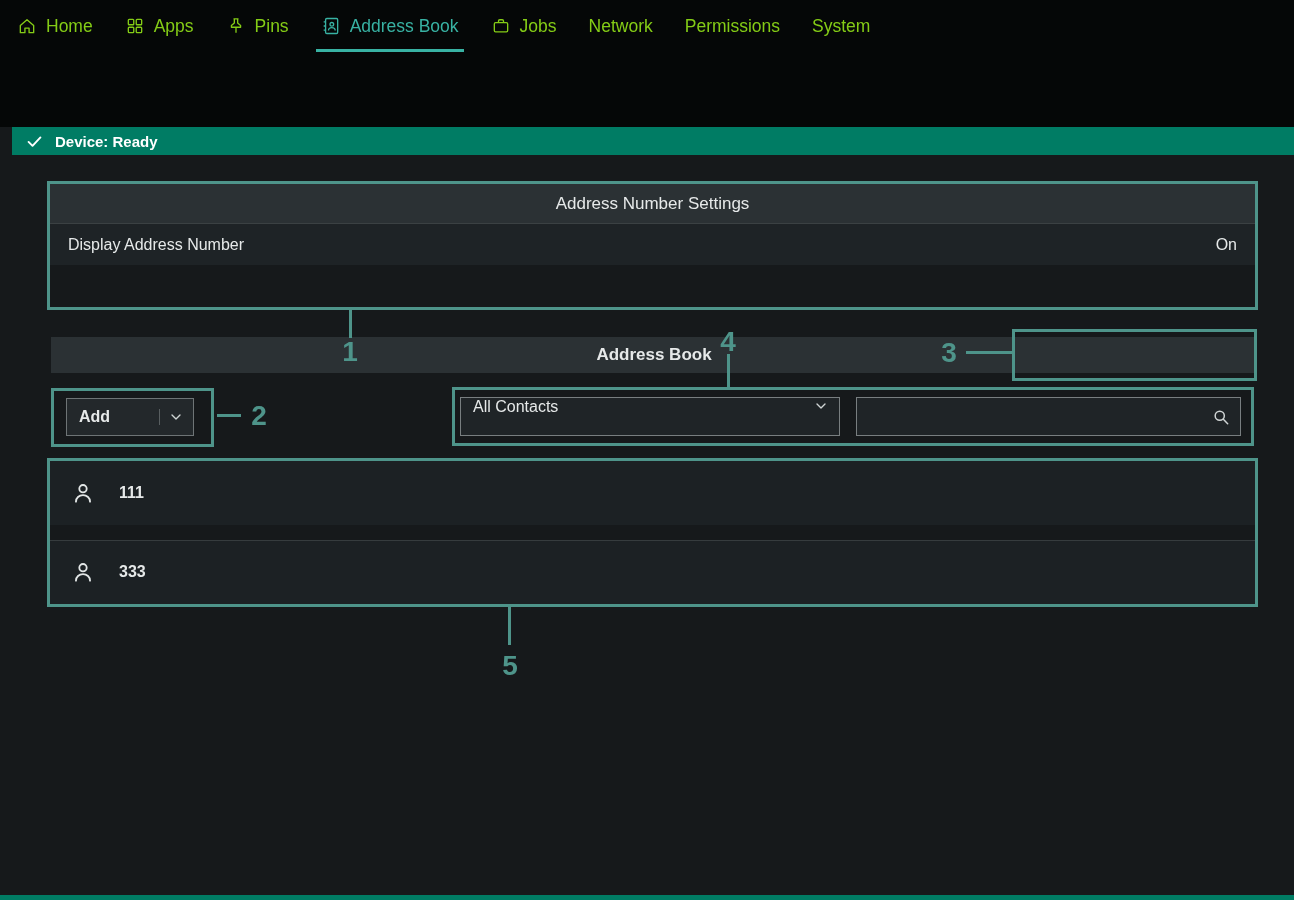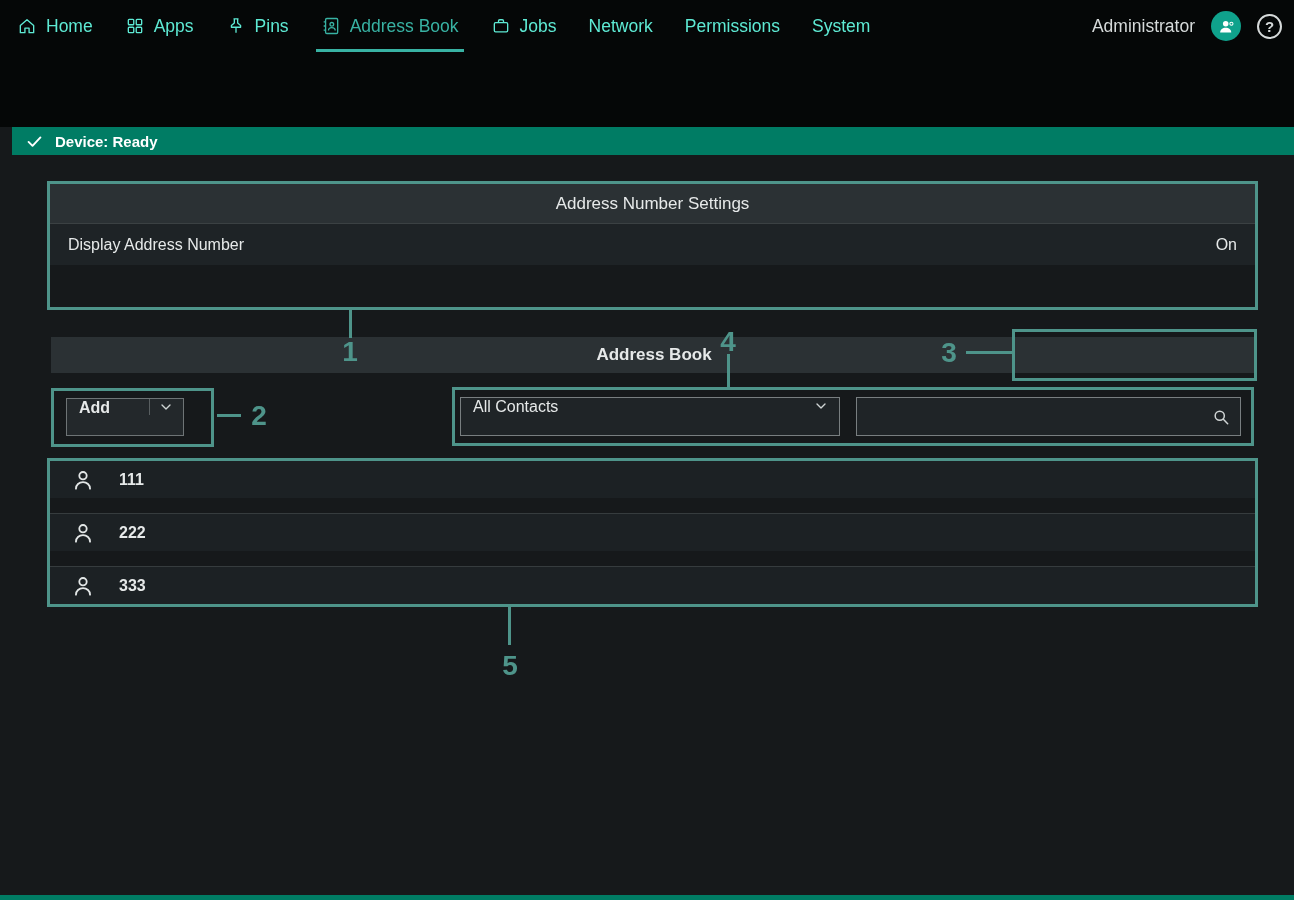--- a/index.html
+++ b/index.html
@@ -30,21 +30,21 @@
     filter:blur(8px);opacity:.8;
   }
   .logo{
     position:absolute;right:5px;top:15px;color:#fff;
     font-size:26px;font-weight:800;letter-spacing:.5px;
   }
   .nav{display:flex;align-items:center;height:52px;padding:0 12px;}
   .nav-items{display:flex;align-items:stretch;gap:22px;height:52px;}
   .nav-item{
     position:relative;display:flex;align-items:center;gap:9px;padding:0 5px;
-    font-size:17.5px;color:#5eead4;cursor:pointer;white-space:nowrap;
+    font-size:17.5px;color:#84cc16;cursor:pointer;white-space:nowrap;
   }
   .nav-item.active{color:var(--accent);}
   .nav-item.active::after{
     content:"";position:absolute;left:0;right:0;bottom:0;height:3px;background:var(--accent);
   }
   .nicon{display:inline-flex;width:20px;height:20px;}
   .nicon svg{width:20px;height:20px;}
   .nav-right{margin-left:auto;display:flex;align-items:center;gap:16px;}
   .admin-label{font-size:17.5px;color:#d6dada;}
   .uicon{
@@ -98,23 +98,23 @@
     background:var(--panel);border:1px solid var(--btnborder);
     display:flex;align-items:center;justify-content:space-between;
     padding:0 7px 0 10px;font-size:15px;cursor:pointer;
   }
   .chev{display:inline-flex;width:16px;height:16px;color:#cfd4d4;}
   .chev svg{width:16px;height:16px;}
 
   
   .box-add{left:51px;top:388px;width:163px;height:59px;}
   .btn-add{
-    position:absolute;left:66px;top:398px;width:118px;height:38px;z-index:2;
+    position:absolute;left:66px;top:398px;width:128px;height:38px;z-index:2;
     background:#23282b;border:1px solid var(--btnborder);
-    display:flex;padding:0 9px 0 12px;
+    display:flex;align-items:center;padding:0 9px 0 12px;
     font-size:16px;font-weight:bold;cursor:pointer;
   }
   .btn-add .chev{margin-left:auto;border-left:1px solid #585e60;padding-left:8px;width:auto;}
   .box-filter{left:452px;top:387px;width:802px;height:59px;}
   .select-contacts{
     position:absolute;left:460px;top:397px;width:380px;height:39px;z-index:2;
     background:var(--field);border:1px solid var(--fieldborder);
     display:flex;align-items:flex-start;padding:0 10px 0 12px;font-size:16px;cursor:pointer;
   }
   .select-contacts .chev{margin-left:auto;}
@@ -226,31 +226,20 @@
 
         <div class="nav-item">
           <span class="nlabel">Permissions</span>
         </div>
 
         <div class="nav-item">
           <span class="nlabel">System</span>
         </div>
       </div>
 
-      <div class="nav-right">
-        <span class="admin-label">Administrator</span>
-        <span class="uicon">
-          <svg viewBox="0 0 24 24" fill="#ffffff">
-              <circle cx="11" cy="8.5" r="3.5"></circle>
-              <path d="M4 19.5 c0-3.8 3.1-6 7-6 s7 2.2 7 6 z"></path>
-              <circle cx="18.2" cy="8.5" r="2" fill="none" stroke="#ffffff" stroke-width="1.3"></circle>
-            </svg>
-        </span>
-        <span class="help">?</span>
-      </div>
     </div>
   </div>
 
   <div class="statusbar">
     <span style="display:inline-flex;">
       <svg viewBox="0 0 24 24" fill="none" stroke="#ffffff" stroke-width="2.4" stroke-linecap="round" stroke-linejoin="round">
           <path d="M4.5 12.5 l5 5 L19.5 6.8"></path>
         </svg>
     </span>
     <span>Device: Ready</span>
@@ -317,29 +306,20 @@
       </span>
       <span>111</span>
     </div>
     <div class="contact-row">
       <span class="picon">
         <svg viewBox="0 0 24 24" fill="none" stroke="currentColor" stroke-width="1.7" stroke-linecap="round">
             <circle cx="12" cy="8" r="3.4"></circle>
             <path d="M5.5 20 c0-3.6 2.9-6 6.5-6 s6.5 2.4 6.5 6"></path>
           </svg>
       </span>
-      <span>222</span>
-    </div>
-    <div class="contact-row">
-      <span class="picon">
-        <svg viewBox="0 0 24 24" fill="none" stroke="currentColor" stroke-width="1.7" stroke-linecap="round">
-            <circle cx="12" cy="8" r="3.4"></circle>
-            <path d="M5.5 20 c0-3.6 2.9-6 6.5-6 s6.5 2.4 6.5 6"></path>
-          </svg>
-      </span>
       <span>333</span>
     </div>
   </div>
   <div class="ann-line ln5"></div>
   <div class="ann-label lb5">5</div>
 
   <div class="bottom-strip"></div>
 </div>
 
 </body></html>

